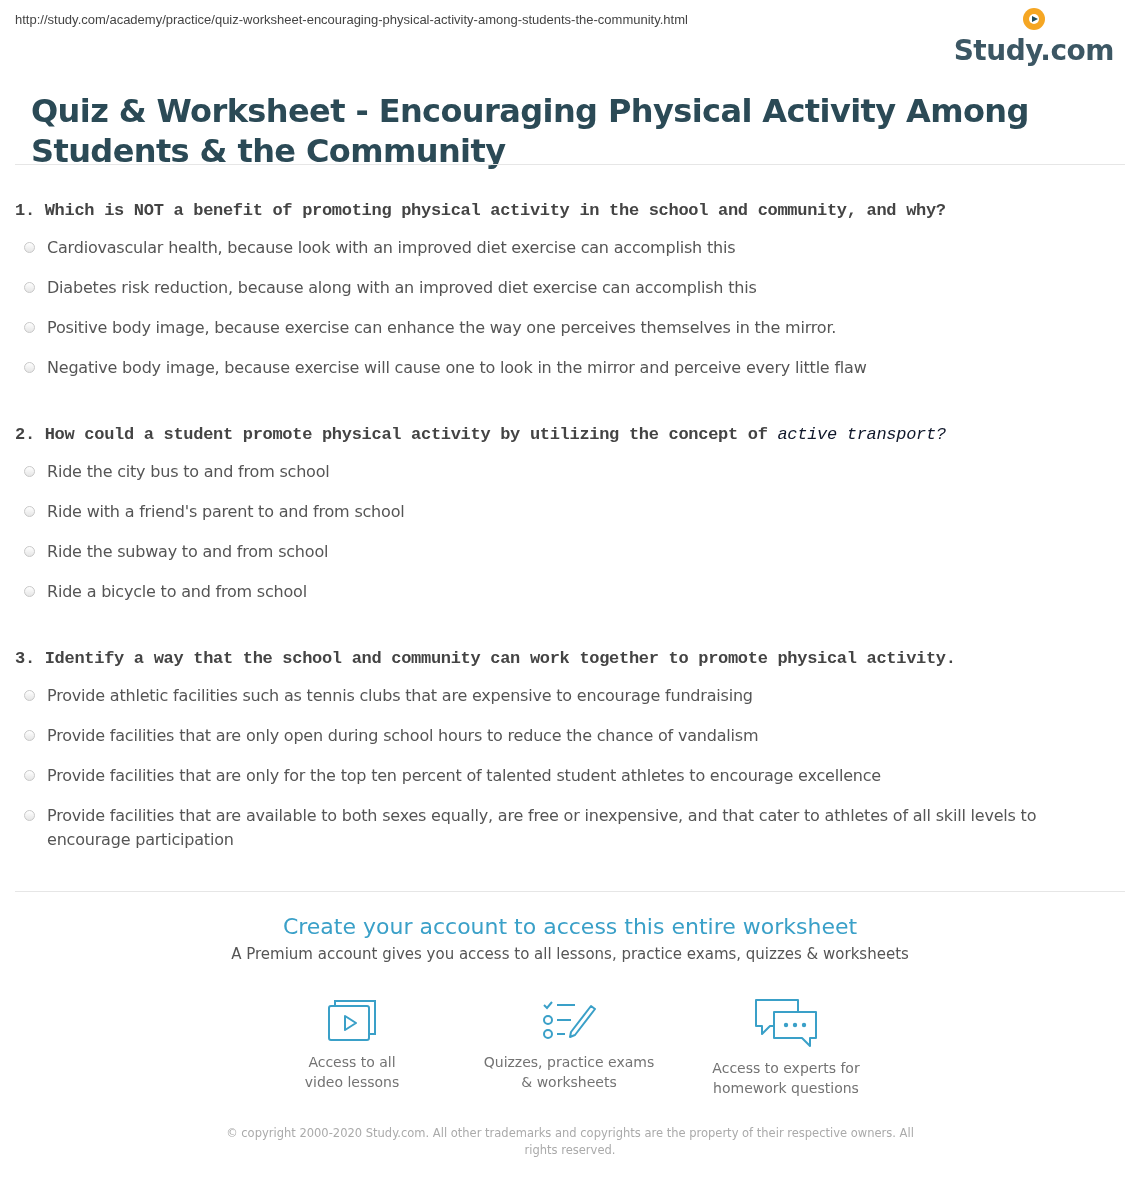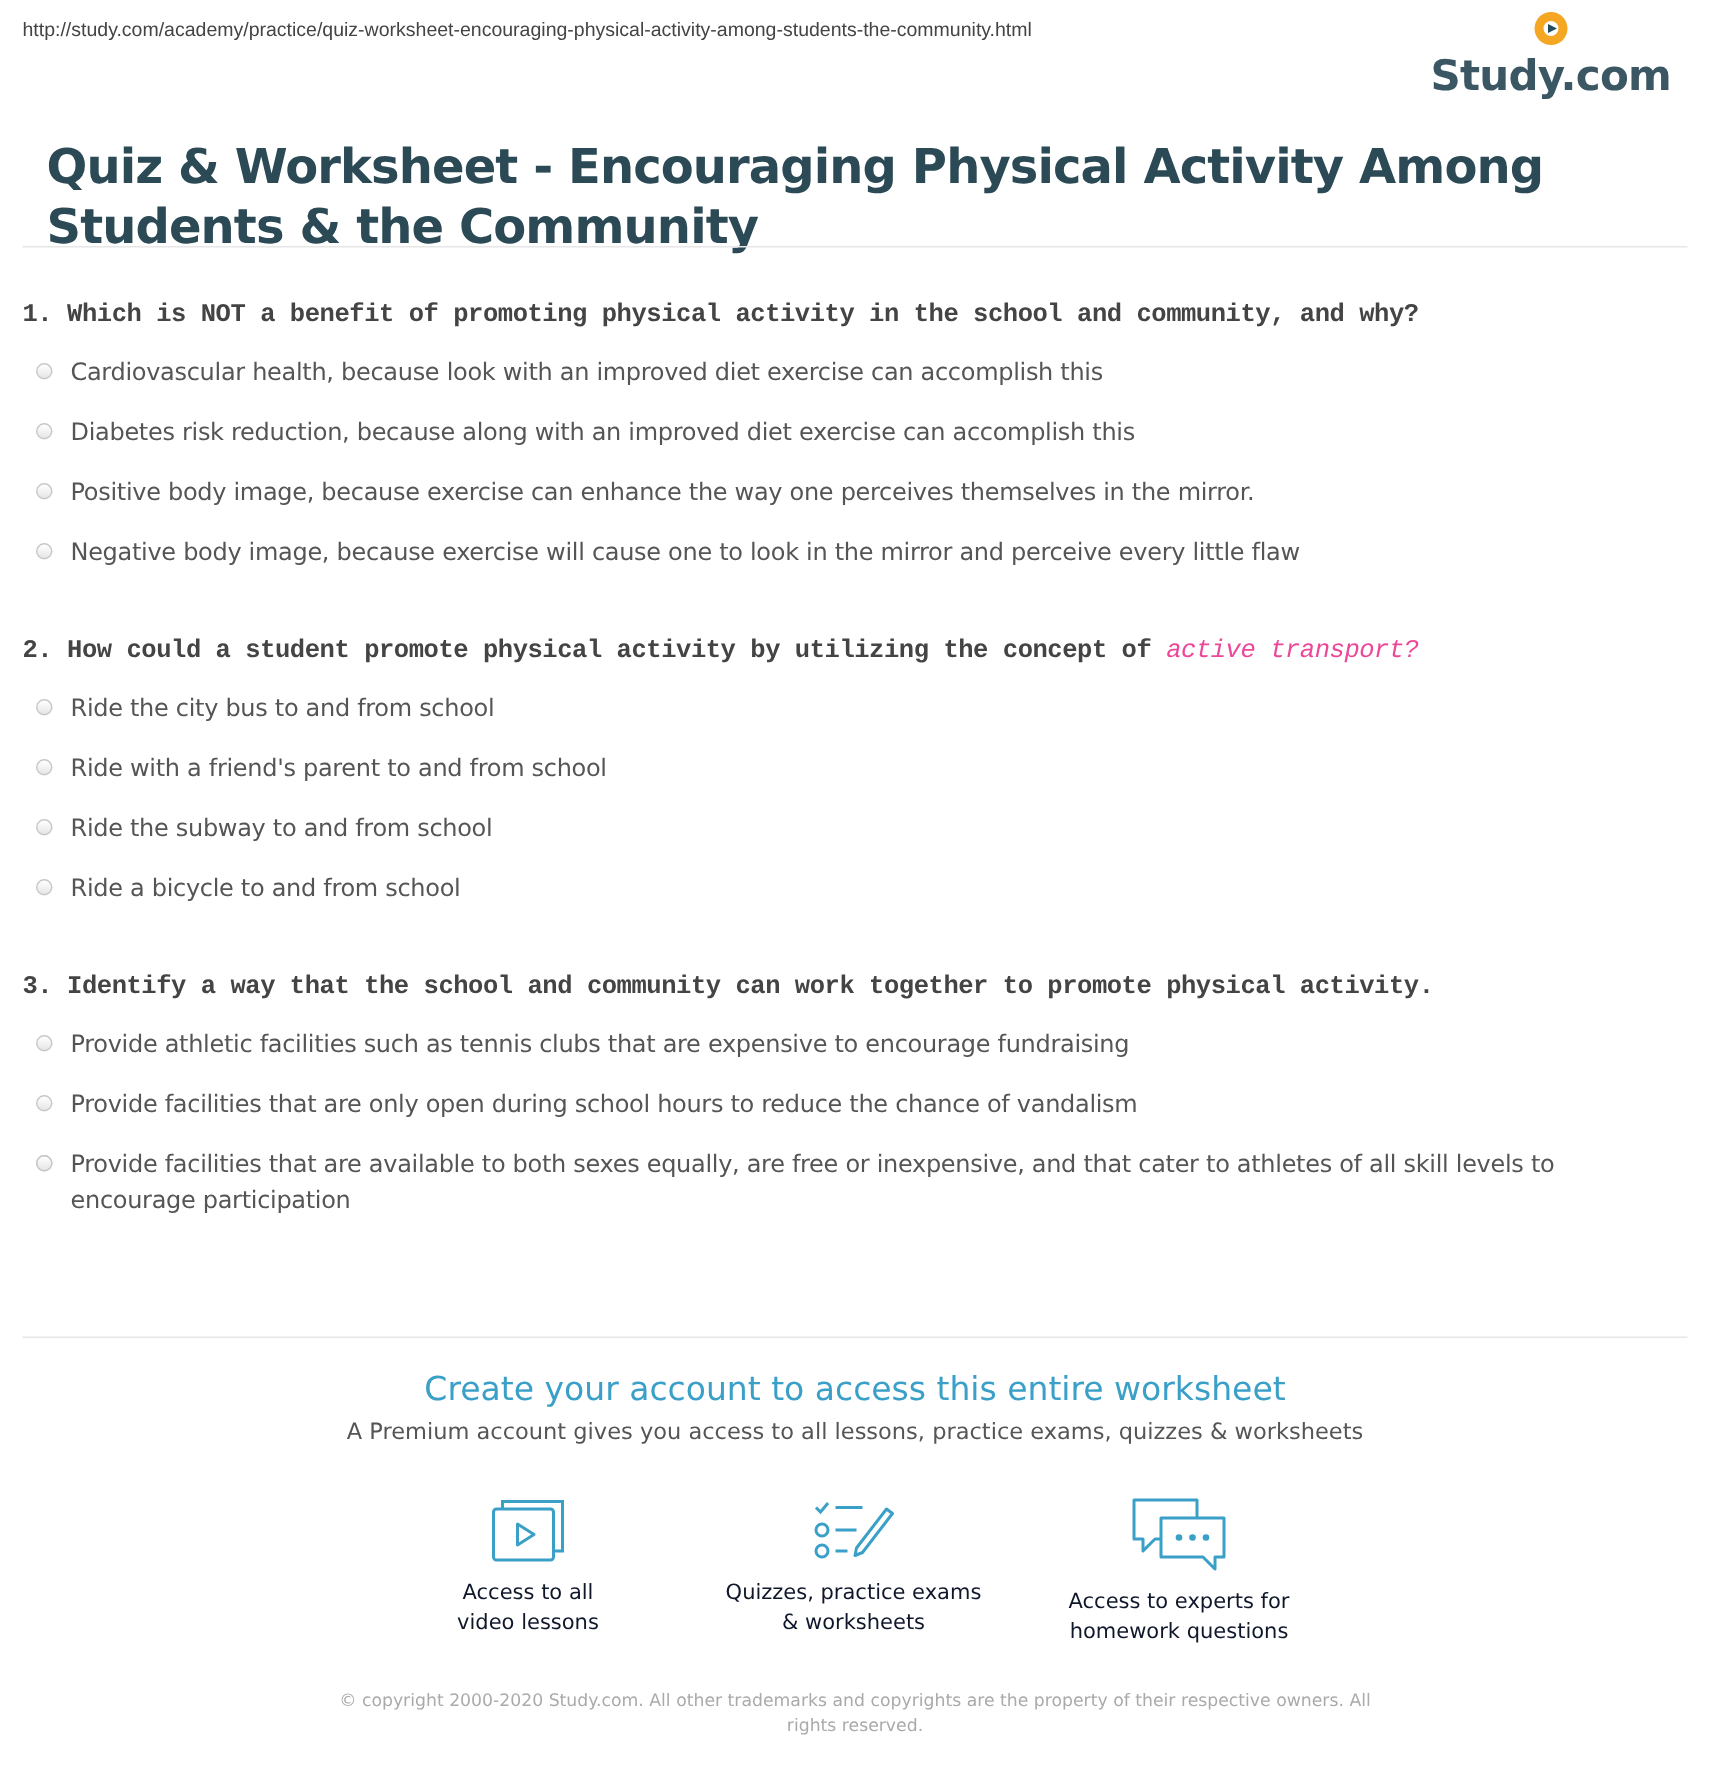--- a/index.html
+++ b/index.html
@@ -7,28 +7,28 @@
   .url { position: absolute; left: 15px; top: 10px; width: 700px; font-size: 13px; line-height: 20px; color: #444; }
   .logo { position: absolute; right: 26px; top: 8px; display: flex; align-items: center; gap: 4px; flex-direction: column; }
   .logo-icon { width: 22px; height: 22px; border-radius: 50%; background: #f5a623; position: relative; }
   .logo-icon::after { content: ""; position: absolute; left: 6px; top: 6px; width: 10px; height: 10px; border-radius: 50%; background: #fff; }
   .logo-icon::before { content: ""; position: absolute; left: 9px; top: 8px; width: 0; height: 0; border-left: 6px solid #1f4d5b; border-top: 3.5px solid transparent; border-bottom: 3.5px solid transparent; z-index: 2; }
   .logo-text { font-size: 28px; font-weight: bold; color: #3c5764; letter-spacing: -0.5px; font-family: "DejaVu Sans", sans-serif; }
   h1.title { position: absolute; left: 15px; top: 75px; width: 1000px; margin: 16px; font-size: 32px; line-height: 40px; font-weight: bold; color: #2b4a56; font-family: "DejaVu Sans", sans-serif; letter-spacing: -0.6px; }
   .hr { position: absolute; left: 15px; right: 15px; height: 1px; background: #e6e6e6; }
   .question { position: absolute; left: 15px; width: 1100px; }
   .q-text { font-size: 17px; font-weight: bold; color: #444; font-family: Liberation Mono, monospace; margin: 0 0 12px 0; line-height: 26px; letter-spacing: -0.3px; }
-  .q-text em { font-weight: normal; font-style: italic; color: #ec4899; }
+  .q-text em { font-weight: normal; font-style: italic; color: #0f172a; }
   .option { position: relative; padding-left: 32px; font-size: 16px; color: #555; line-height: 24px; margin-bottom: 16px; font-family: "DejaVu Sans", sans-serif; letter-spacing: -0.2px; }
   .radio { position: absolute; left: 9px; top: 6px; width: 9px; height: 9px; border-radius: 50%; border: 1px solid #c8c8c8; background: linear-gradient(#fff, #e6e6e6); }
   .cta-title { position: absolute; left: 0; width: 1140px; top: 914px; text-align: center; font-size: 22px; color: #3aa0c8; font-family: "DejaVu Sans", sans-serif; }
   .cta-sub { position: absolute; left: 0; width: 1140px; top: 945px; text-align: center; font-size: 15px; color: #555; font-family: "DejaVu Sans", sans-serif; }
   .feature { position: absolute; top: 998px; width: 180px; text-align: center; }
   .feature svg { display: block; margin: 0 auto; }
-  .feature-label { margin-top: 10px; font-size: 14px; line-height: 20px; color: #0f172a; font-family: "DejaVu Sans", sans-serif; white-space: pre-line; }
+  .feature-label { margin-top: 10px; font-size: 14px; line-height: 20px; color: #737373; font-family: "DejaVu Sans", sans-serif; white-space: pre-line; }
   .copyright { position: absolute; left: 215px; width: 710px; top: 1125px; text-align: center; font-size: 11.5px; line-height: 17px; color: #aaa; font-family: "DejaVu Sans", sans-serif; }
 </style>
 </head>
 <body>
 
 <div class="url">http://study.com/academy/practice/quiz-worksheet-encouraging-physical-activity-among-students-the-community.html</div>
 
 <div class="logo">
   <span class="logo-icon"></span>
   <span class="logo-text">Study.com</span>
@@ -51,21 +51,21 @@
   <div class="option"><span class="radio"></span><span>Ride the city bus to and from school</span></div>
   <div class="option"><span class="radio"></span><span>Ride with a friend's parent to and from school</span></div>
   <div class="option"><span class="radio"></span><span>Ride the subway to and from school</span></div>
   <div class="option"><span class="radio"></span><span>Ride a bicycle to and from school</span></div>
 </div>
 
 <div class="question" style="top:646px;">
   <p class="q-text"><span>3.</span> <span>Identify a way that the school and community can work together to promote physical activity.</span></p>
   <div class="option"><span class="radio"></span><span>Provide athletic facilities such as tennis clubs that are expensive to encourage fundraising</span></div>
   <div class="option"><span class="radio"></span><span>Provide facilities that are only open during school hours to reduce the chance of vandalism</span></div>
-  <div class="option"><span class="radio"></span></div>
+  <div class="option"><span class="radio"></span><span>Provide facilities that are only for the top ten percent of talented student athletes to encourage excellence</span></div>
   <div class="option" style="width:1040px;"><span class="radio"></span><span>Provide facilities that are available to both sexes equally, are free or inexpensive, and that cater to athletes of all skill levels to encourage participation</span></div>
 </div>
 
 <div class="hr" style="top:891px;"></div>
 
 <div class="cta-title">Create your account to access this entire worksheet</div>
 <div class="cta-sub">A Premium account gives you access to all lessons, practice exams, quizzes &amp; worksheets</div>
 
 <div class="feature" style="left:262px;">
   <svg width="50" height="44" viewBox="0 0 50 44">

